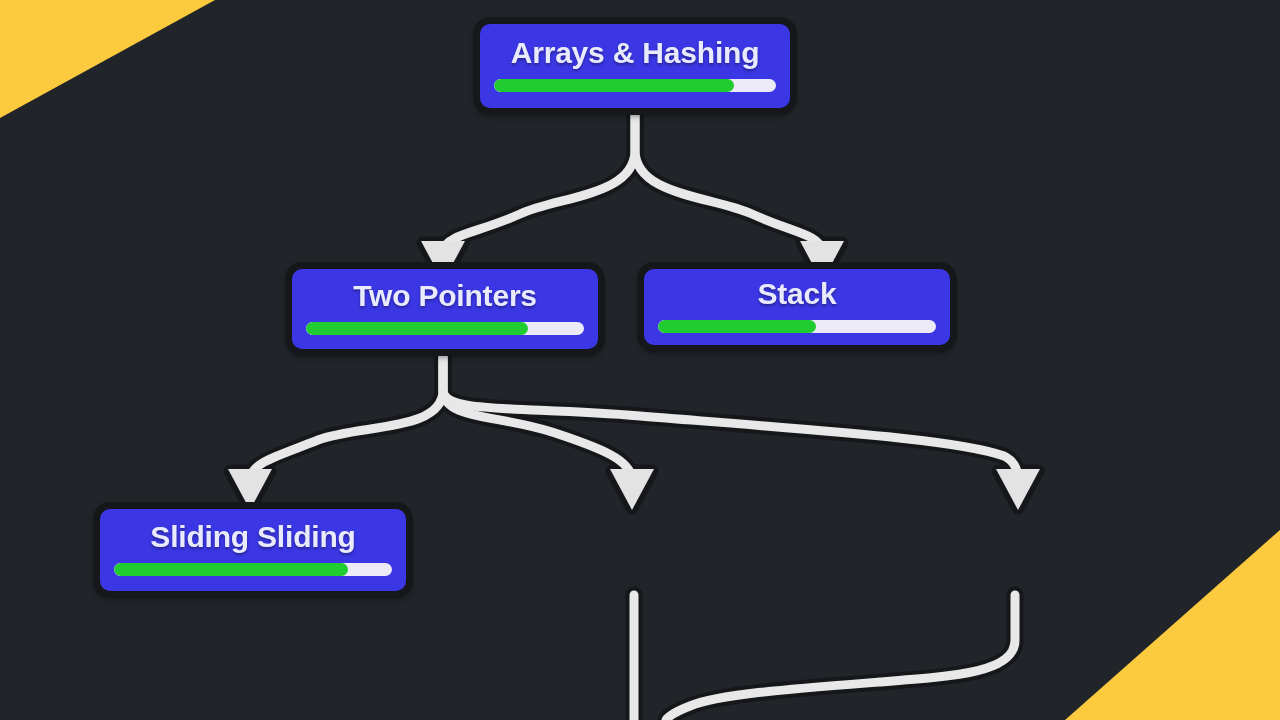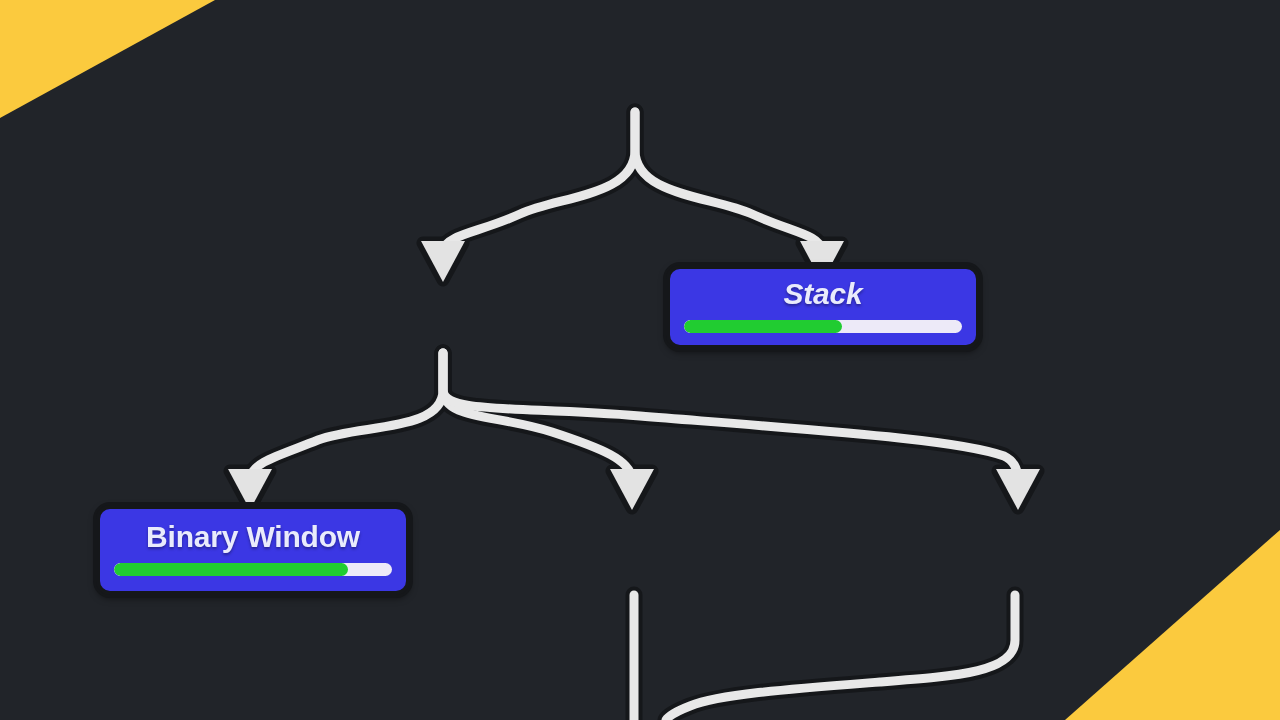--- a/index.html
+++ b/index.html
@@ -68,21 +68,21 @@
   }
   .bar-fill {
     height:100%;
     background:#21CC31;
     border-radius:7px;
   }
 
   
   #node-arrays-hashing { left:476px; top:20px;  width:318px; height:92px; }
   #node-two-pointers   { left:288px; top:265px; width:314px; height:88px; }
-  #node-stack          { left:666px; top:265px; width:314px; height:84px;font-style:italic; }
+  #node-stack          { left:640px; top:265px; width:314px; height:84px; }
   #node-sliding-window { left:96px;  top:505px; width:314px; height:90px; }
   #node-linked-list    { left:478px; top:505px; width:312px; height:88px; }
   #node-binary-search  { left:858px; top:505px; width:314px; height:90px; }
 </style>
 </head>
 <body>
 
 <div id="stage">
 
   <div class="corner" id="corner-tl"></div>
@@ -122,31 +122,43 @@
     </g>
     <g fill="#E3E3E3">
       <polygon points="421,241 465,241 443,282"></polygon>
       <polygon points="800,241 844,241 822,282"></polygon>
       <polygon points="228,469 272,469 250,510"></polygon>
       <polygon points="610,469 654,469 632,510"></polygon>
       <polygon points="996,469 1040,469 1018,510"></polygon>
     </g>
   </svg>
 
+  <div class="node" id="node-arrays-hashing">
+    <span class="node-label">Arrays &amp; Hashing</span>
+    <div class="bar-track">
+      <div class="bar-fill" style="width: 85%;"></div>
+    </div>
+  </div>
 
+  <div class="node" id="node-two-pointers">
+    <span class="node-label">Two Pointers</span>
+    <div class="bar-track">
+      <div class="bar-fill" style="width: 80%;"></div>
+    </div>
+  </div>
 
   <div class="node" id="node-stack">
     <span class="node-label">Stack</span>
     <div class="bar-track">
       <div class="bar-fill" style="width: 57%;"></div>
     </div>
   </div>
 
   <div class="node" id="node-sliding-window">
-    <span class="node-label">Binary Window</span>
+    <span class="node-label">Sliding Sliding</span>
     <div class="bar-track">
       <div class="bar-fill" style="width: 84%;"></div>
     </div>
   </div>
 
 
 
 </div>
 
 </body></html>

